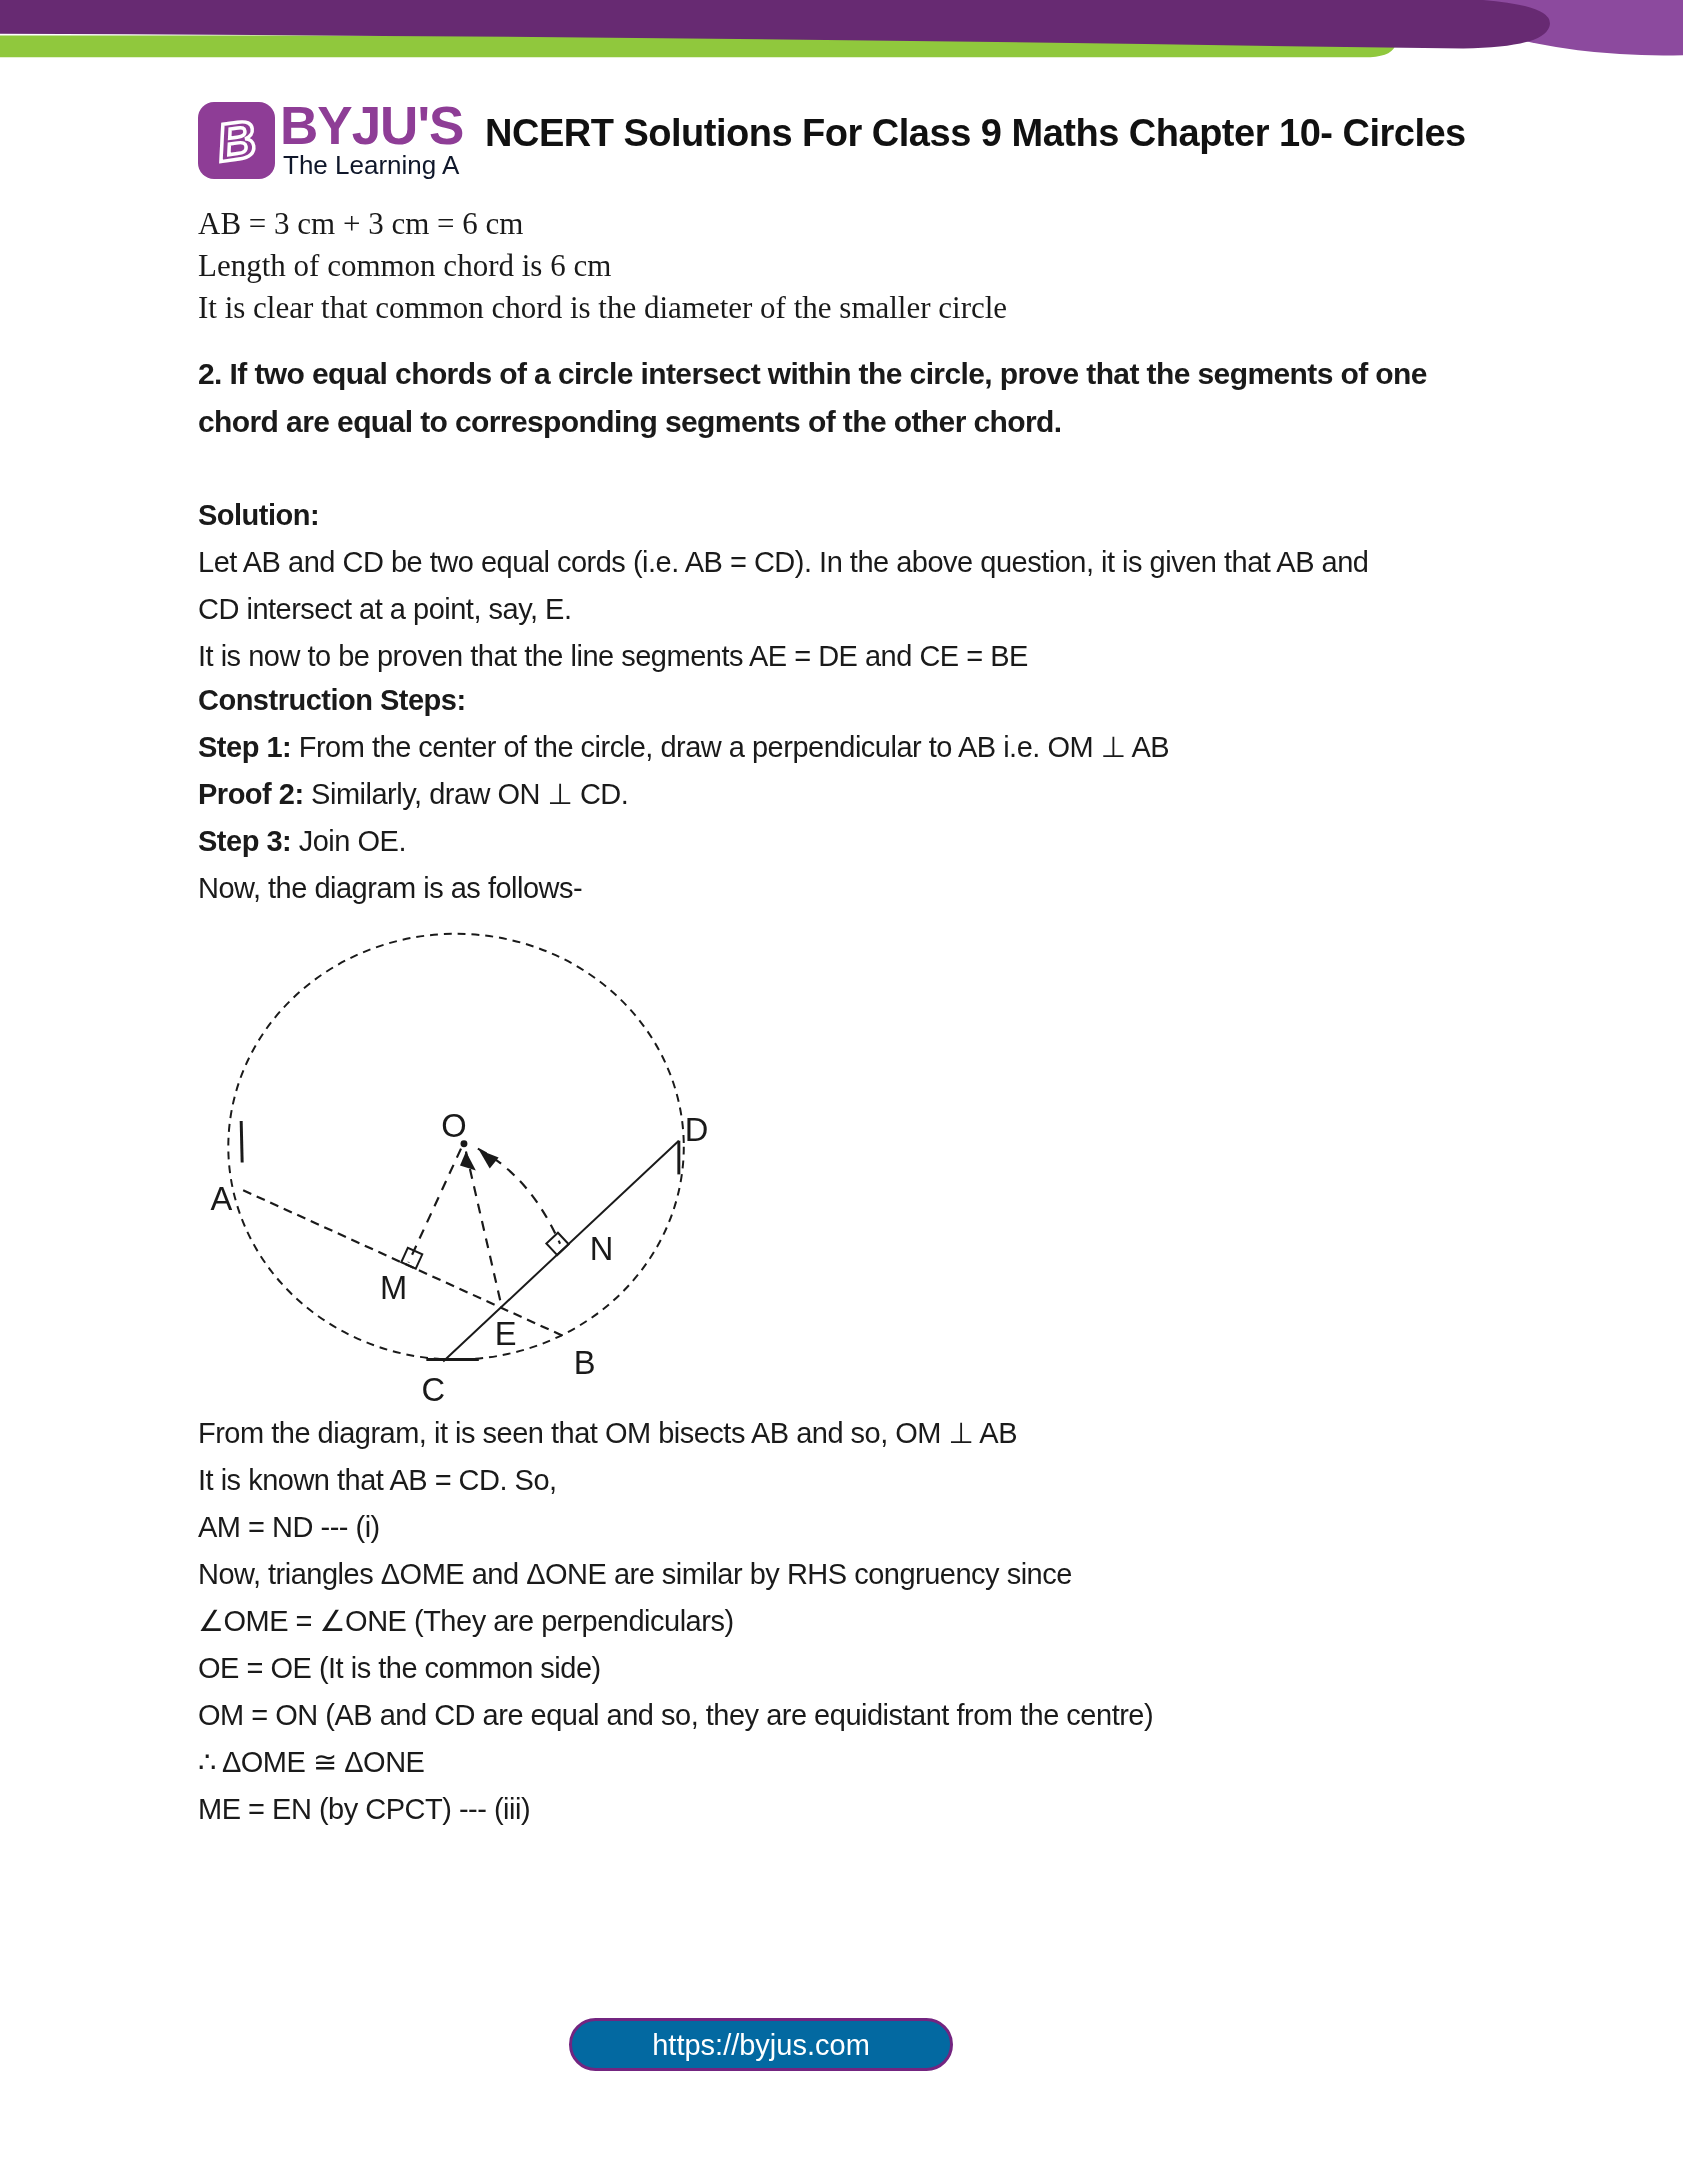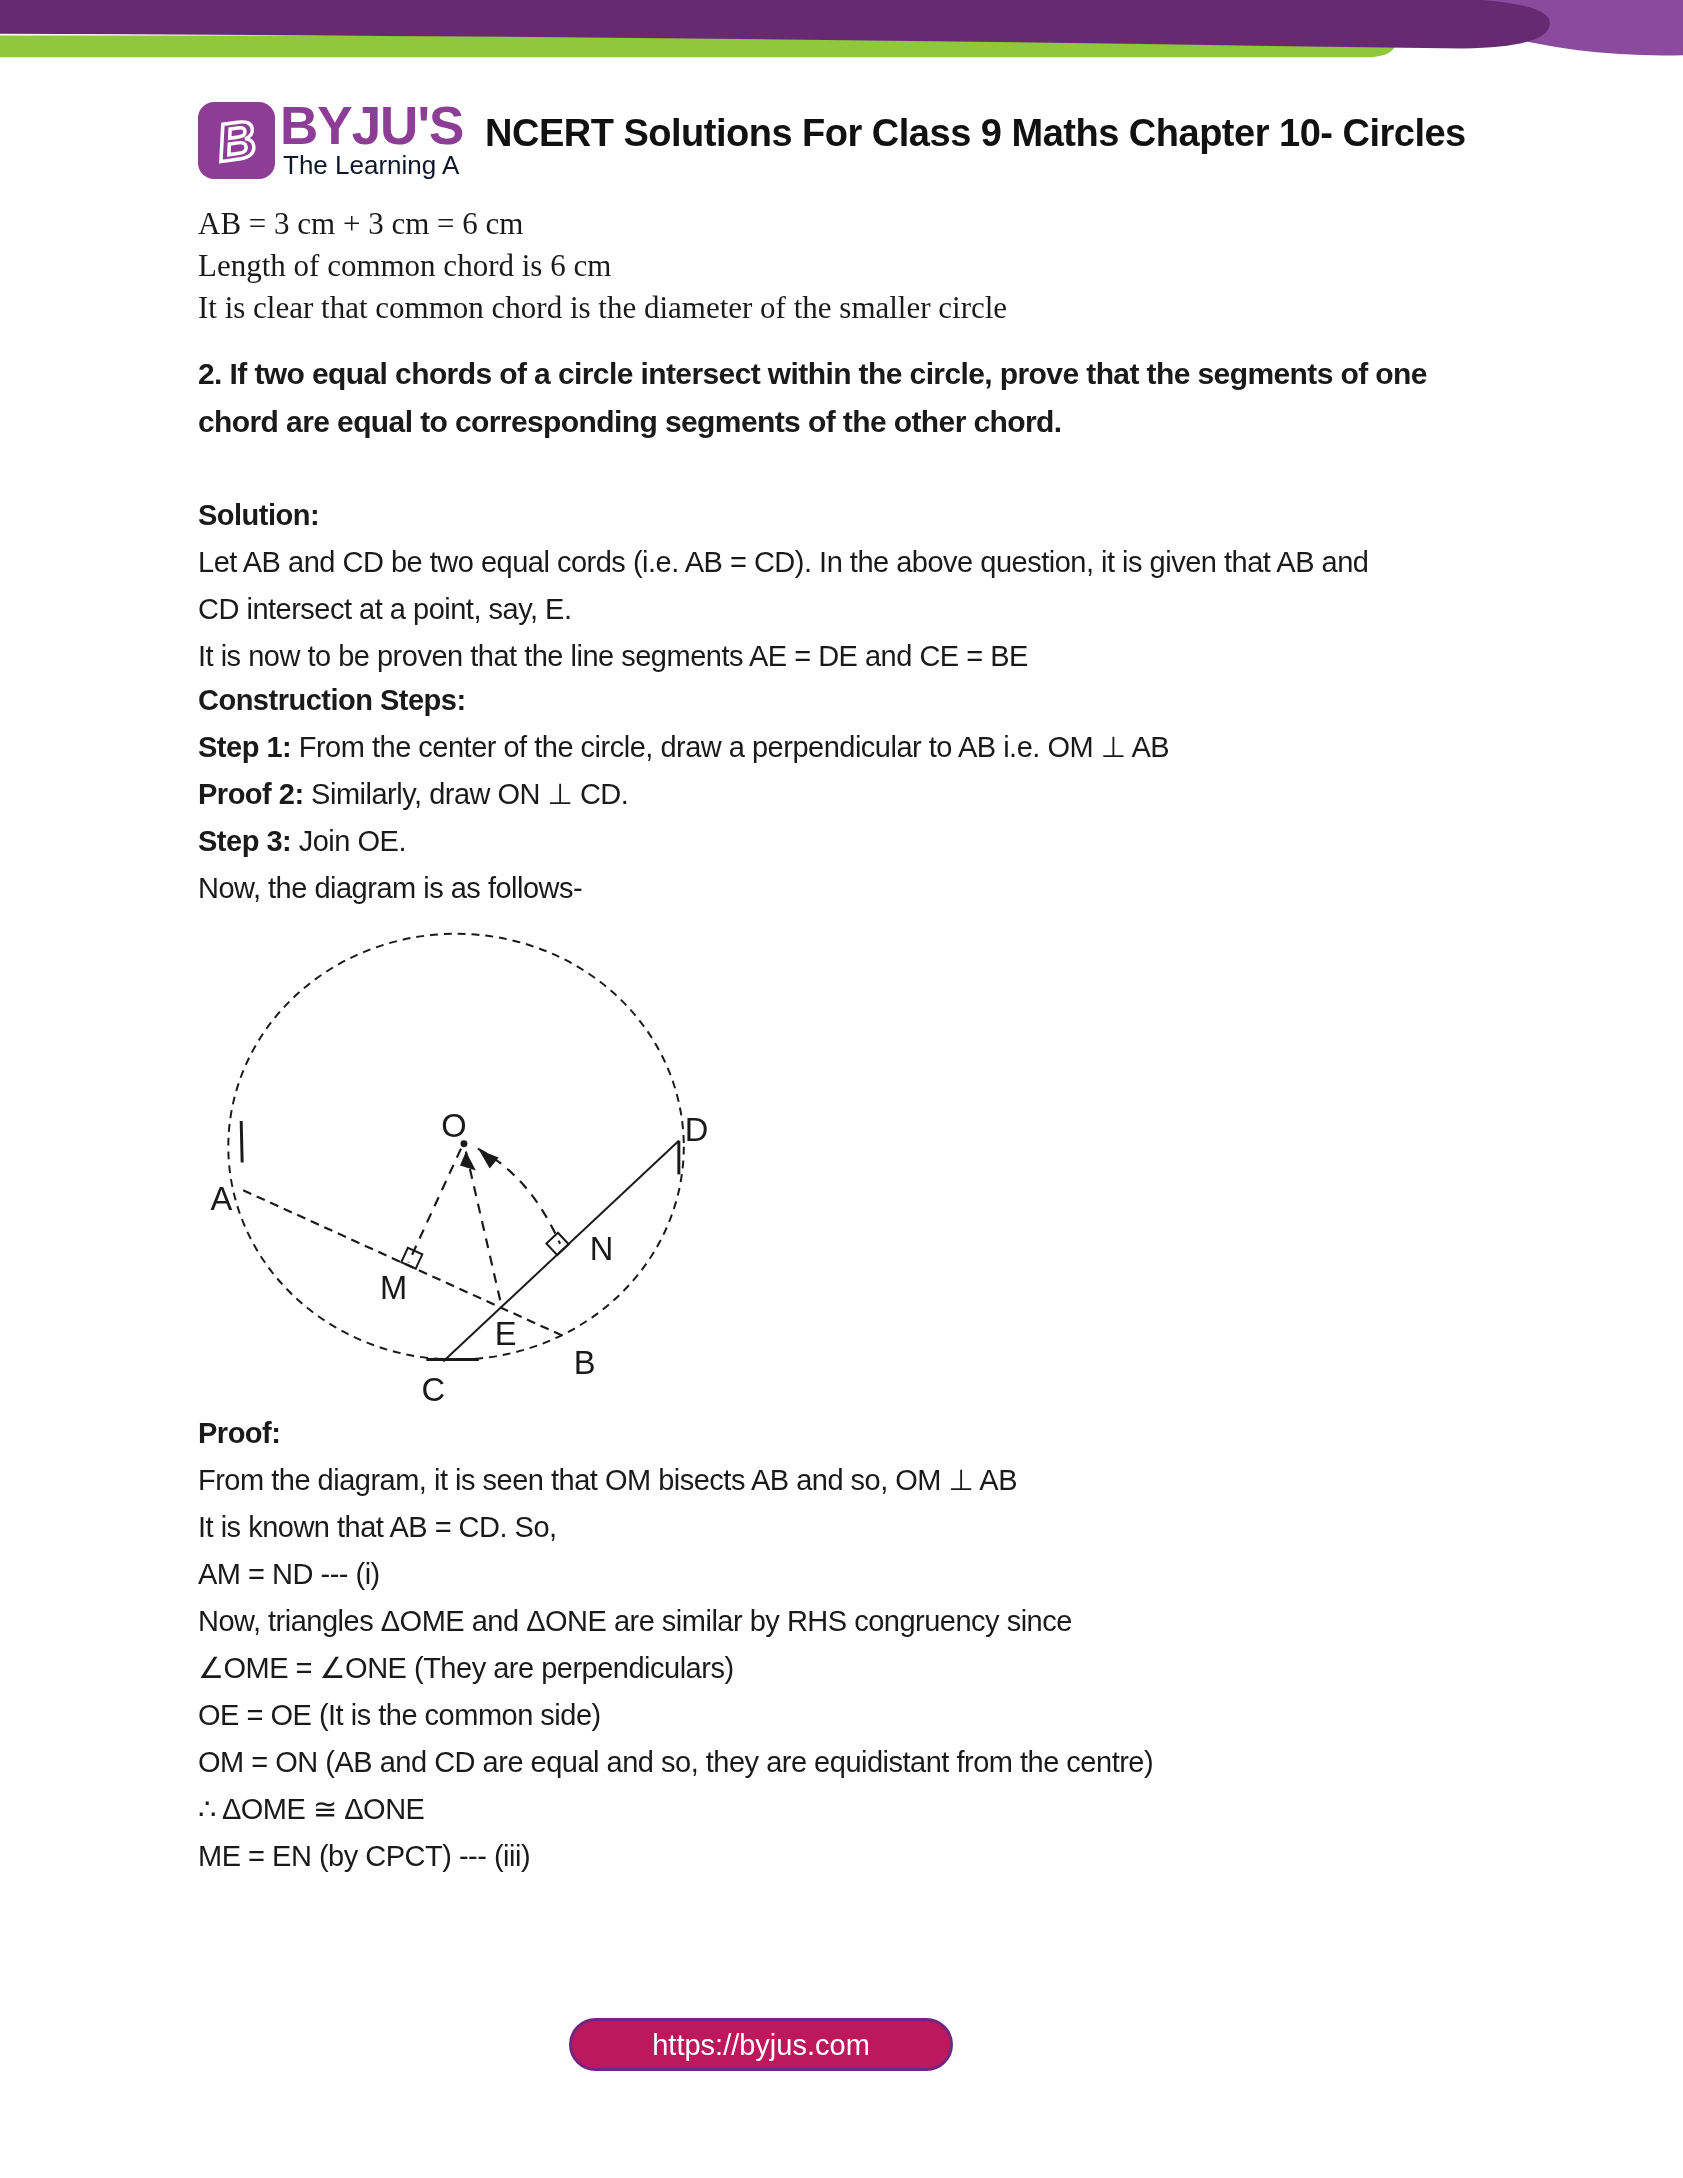--- a/index.html
+++ b/index.html
@@ -23,21 +23,21 @@
   .body-line{white-space:nowrap;}
   .solution-block{position:absolute;left:198px;top:492px;font-size:29px;line-height:47px;letter-spacing:-0.5px;}
   .construction-block{position:absolute;left:198px;top:677px;font-size:29px;line-height:47px;letter-spacing:-0.5px;}
   .proof-block{position:absolute;left:198px;top:1410px;font-size:29px;line-height:47px;letter-spacing:-0.5px;}
   .bold{font-weight:bold;}
   
   #diagram{position:absolute;left:149px;top:911px;width:624px;height:505px;}
   #diagram text{font-family:"Liberation Sans",sans-serif;font-size:33px;fill:#1a1a1a;}
   
   .url-pill{position:absolute;left:569px;top:2018px;width:384px;height:53px;box-sizing:border-box;
-            background:#be185d;border:3px solid #732580;border-radius:28px;
+            background:#0369a1;border:3px solid #732580;border-radius:28px;
             color:#ffffff;font-size:29px;text-align:center;line-height:48px;text-decoration:none;display:block;}
 </style>
 </head>
 <body>
 
 <div id="page">
 
   <svg id="header-deco" viewBox="0 0 1700 92" preserveAspectRatio="none">
     <path fill="#90c83d" d="M0,36 L1386,36 Q1414,37 1409,47 Q1404,58 1378,58 L0,58 Z"></path>
     <ellipse fill="#8c4a9e" cx="1680" cy="-12" rx="225" ry="68"></ellipse>
@@ -108,21 +108,20 @@
     <text x="73" y="302" text-anchor="middle">A</text>
     <text x="553" y="232" text-anchor="middle">D</text>
     <text x="247" y="392" text-anchor="middle">M</text>
     <text x="457" y="352" text-anchor="middle">N</text>
     <text x="360" y="438" text-anchor="middle">E</text>
     <text x="440" y="468" text-anchor="middle">B</text>
     <text x="287" y="495" text-anchor="middle">C</text>
   </svg>
 
   <div class="proof-block">
-    <div class="body-line bold">Proof:</div>
     <div class="body-line">From the diagram, it is seen that OM bisects AB and so, OM ⊥ AB</div>
     <div class="body-line">It is known that AB = CD. So,</div>
     <div class="body-line">AM = ND --- (i)</div>
     <div class="body-line">Now, triangles ΔOME and ΔONE are similar by RHS congruency since</div>
     <div class="body-line">∠OME = ∠ONE (They are perpendiculars)</div>
     <div class="body-line">OE = OE (It is the common side)</div>
     <div class="body-line">OM = ON (AB and CD are equal and so, they are equidistant from the centre)</div>
     <div class="body-line">∴ ΔOME ≅ ΔONE</div>
     <div class="body-line">ME = EN (by CPCT) --- (iii)</div>
   </div>

